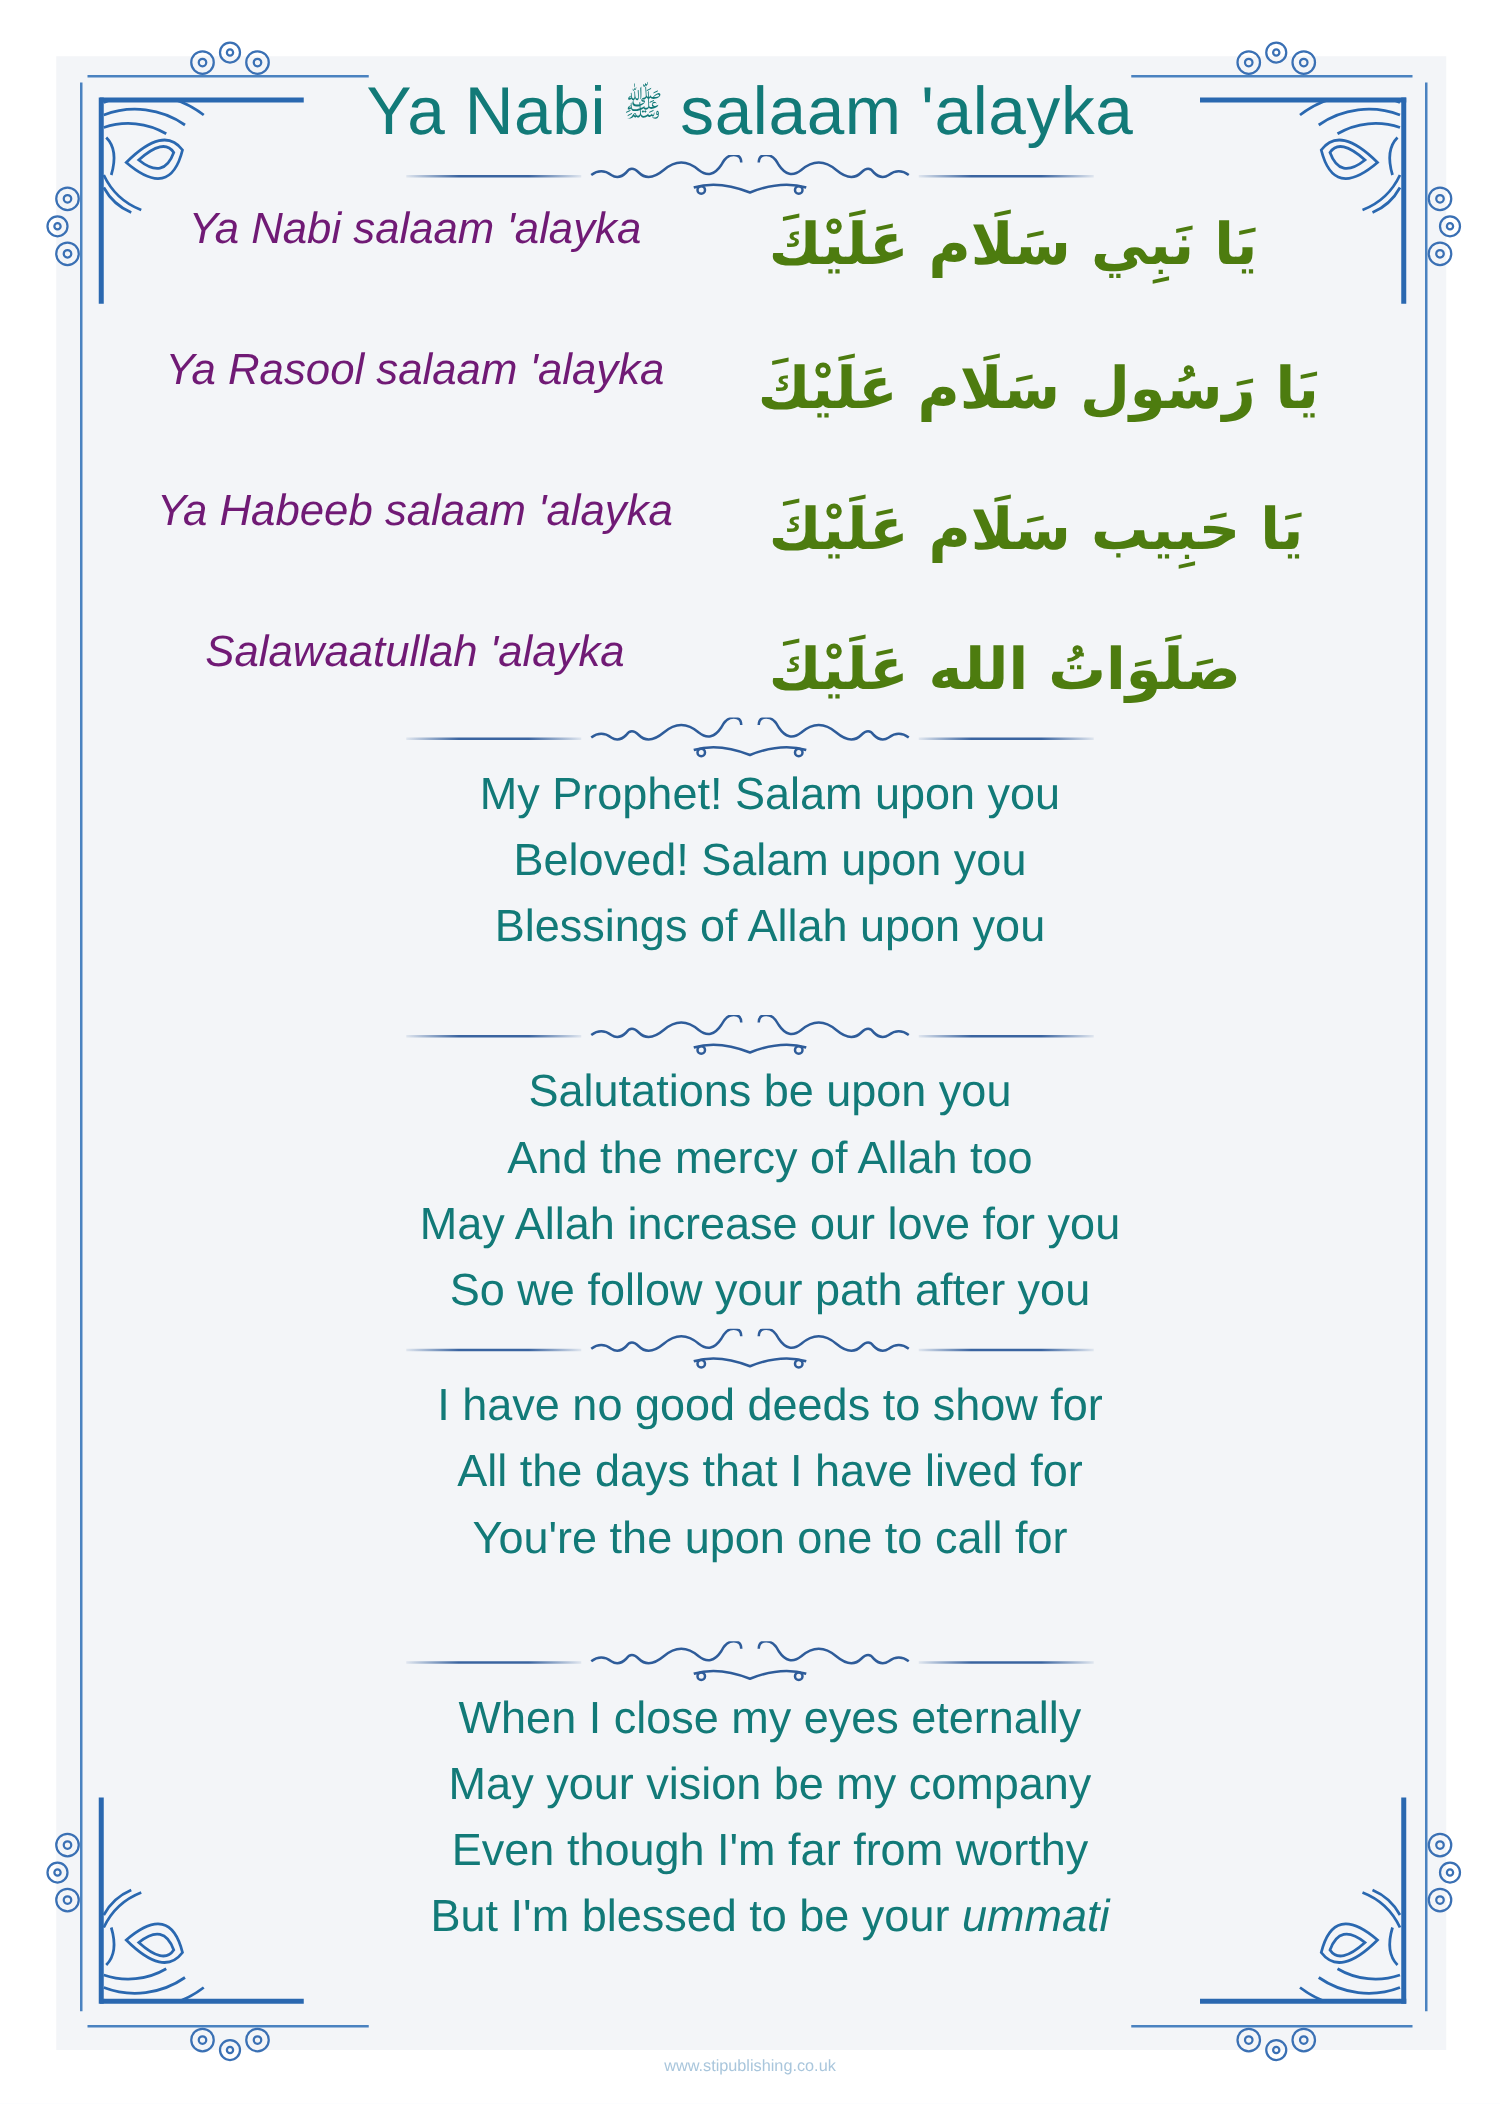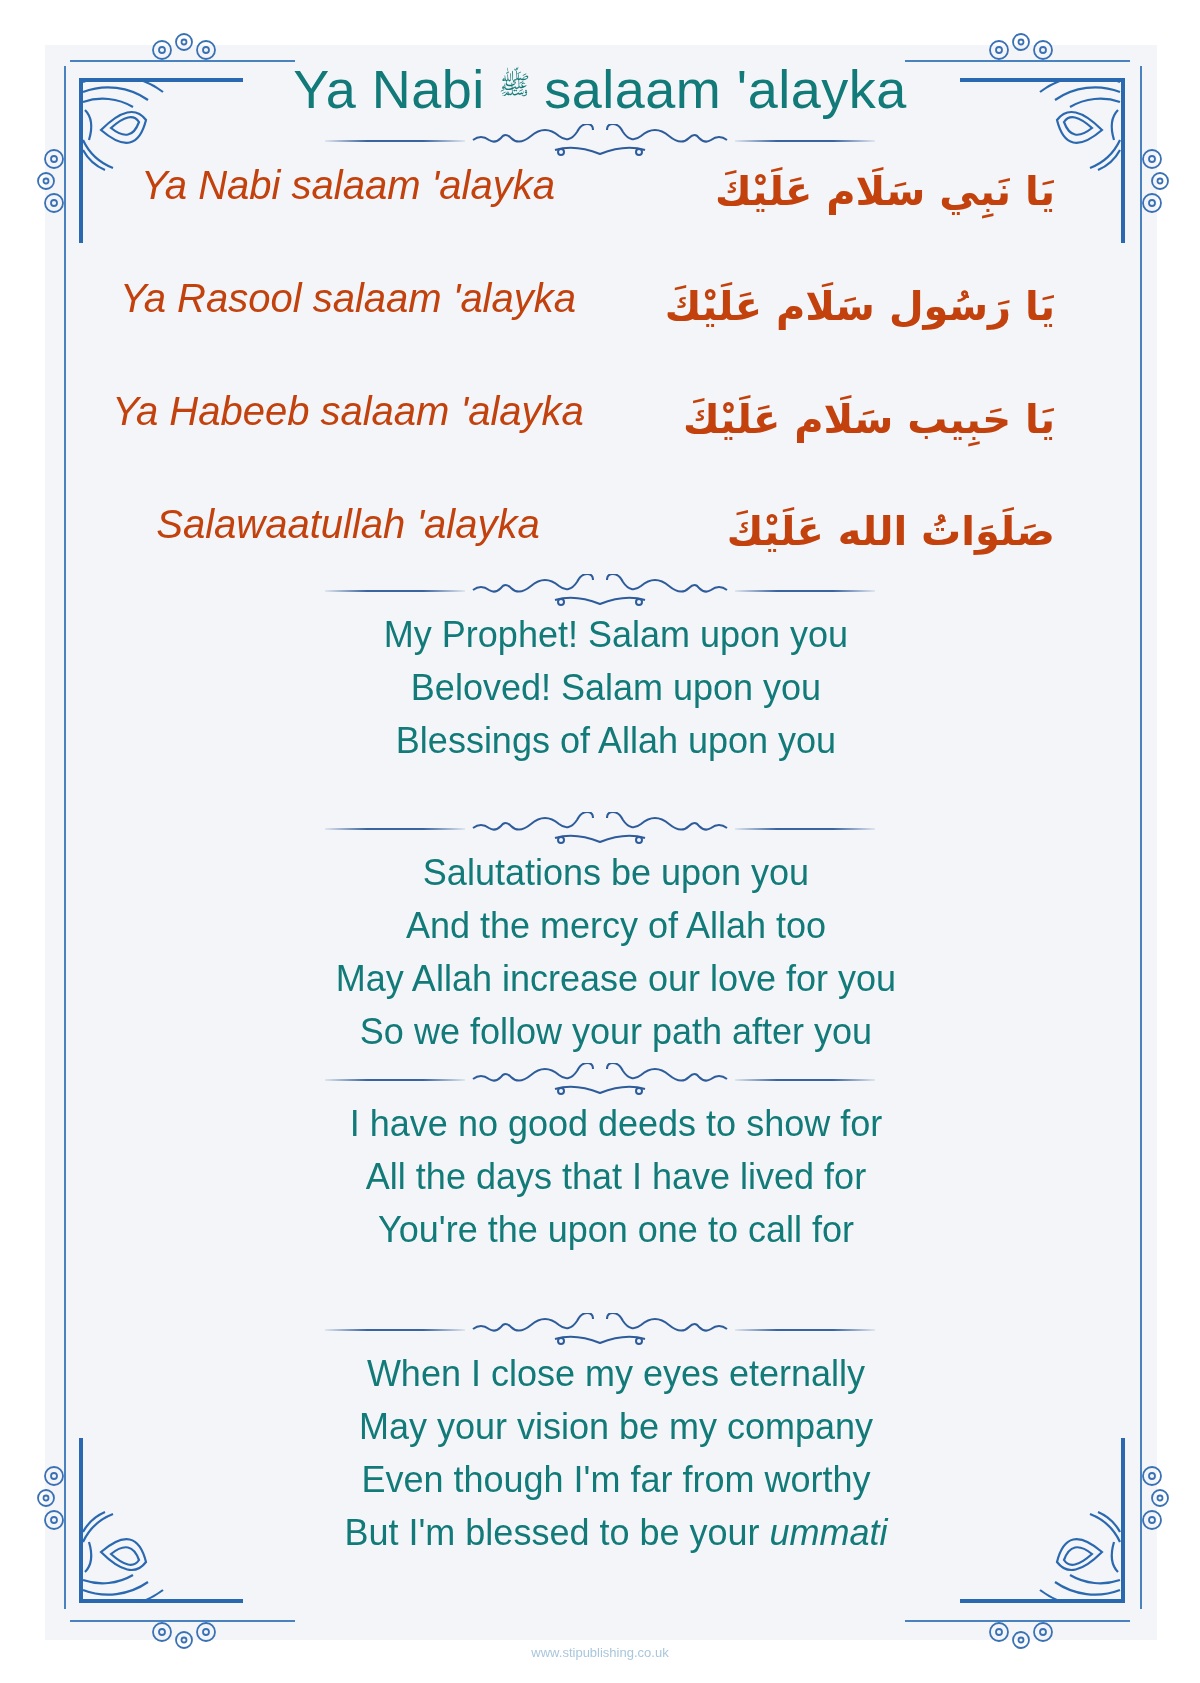--- a/index.html
+++ b/index.html
@@ -10,23 +10,23 @@
   .thin { position:absolute; background:#4a82c0; }
   .thick { position:absolute; background:#2a68b0; }
   .corner-svg { position:absolute; }
   .title { position:absolute; top:58px; left:0; width:1200px; text-align:center; font-size:54px;
            color:#127a78; white-space:nowrap; letter-spacing:0.5px; }
   .title .honor { display:inline-block; font-family:"DejaVu Sans", sans-serif; font-size:26px; vertical-align:middle;
                   margin:0 14px; position:relative; top:-6px; color:#127a78; }
   .divider { position:absolute; left:0; width:1200px; height:34px; }
   .divider .line { position:absolute; top:16px; height:2px; background:linear-gradient(90deg, rgba(58,100,160,0.1), #3a64a0 30%, #3a64a0 70%, rgba(58,100,160,0.1)); }
   .divider svg { position:absolute; top:0; }
-  .translit { position:absolute; font-style:italic; font-size:40px; color:#c2410c; white-space:nowrap; text-align:center; width:520px; left:88px; }
-  .arabic { position:absolute; font-family:"DejaVu Sans", sans-serif; font-size:40px; color:#c2410c; white-space:nowrap;
-            direction:rtl; text-align:right; width:440px; left:615px; font-weight:bold; }
+  .translit { position:absolute; font-style:italic; font-size:35px; color:#701a75; white-space:nowrap; text-align:center; width:520px; left:72px; }
+  .arabic { position:absolute; font-family:"DejaVu Sans", sans-serif; font-size:46px; color:#4d7c0f; white-space:nowrap;
+            direction:rtl; text-align:left; width:440px; left:615px; font-weight:bold; }
   .stanza { position:absolute; left:16px; width:1200px; text-align:center; }
   .stanza .ln { font-size:36px; color:#127a78; line-height:53px; height:53px; white-space:nowrap; }
   .stanza .ln i { font-style:italic; }
   .footer { position:absolute; top:1645px; left:0; width:1200px; text-align:center; font-size:13px; color:#a9c6dc; }
 </style>
 </head>
 <body>
 
 <div class="panel"></div>
 

